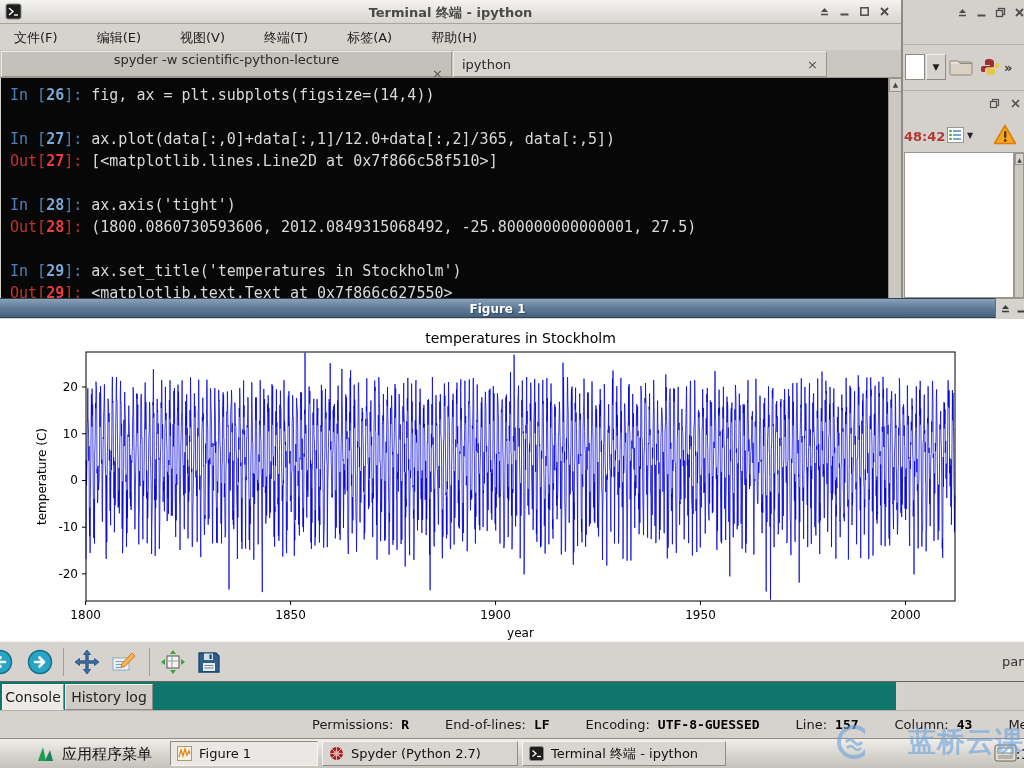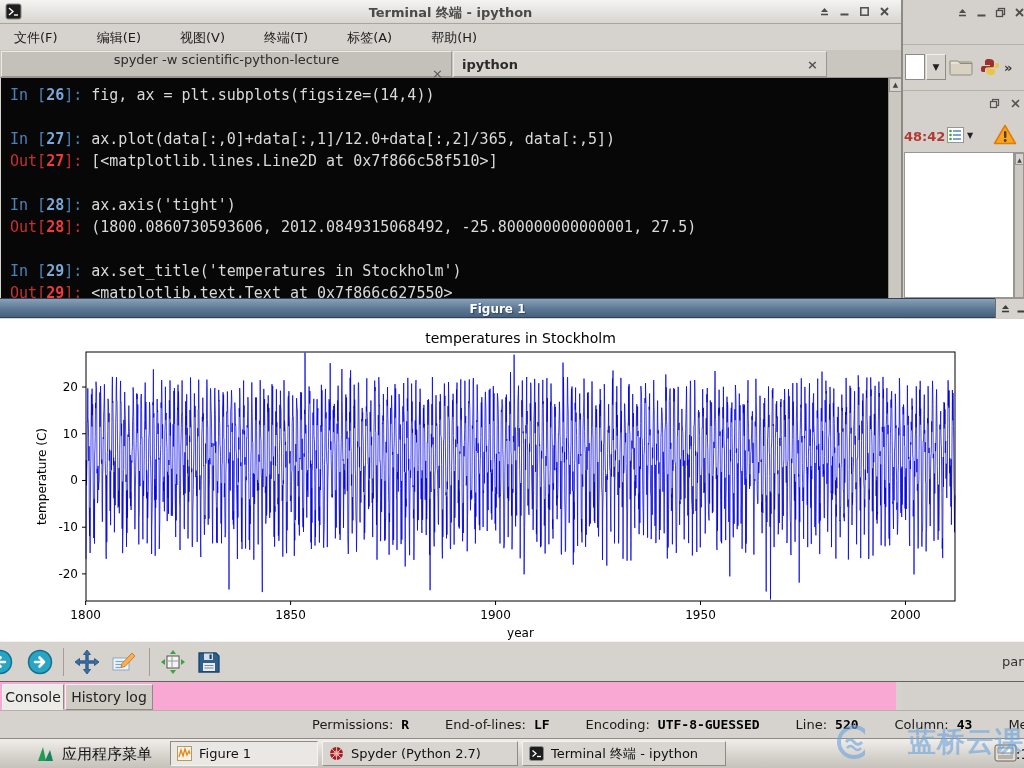--- a/index.html
+++ b/index.html
@@ -20,21 +20,21 @@
   .t-menubar { position:absolute; left:0; top:25px; width:100%; height:25px;
     display:flex; align-items:center; padding-left:14px; gap:39px;
     background:#d6d3ce; font-size:13px; color:#1c1c1c; }
   .t-tabbar { position:absolute; left:0; top:50px; width:100%; height:28px;
     background:#c9c6c0; border-bottom:1px solid #9a968f; }
   .ttab { position:absolute; top:1px; height:26px; border:1px solid #9a968f;
     border-top-color:#eceae7; border-left-color:#eceae7; font-size:13px; color:#2b2b2b;
     display:flex; align-items:center; padding:0 8px; }
   .ttab .tab-close { margin-left:auto; color:#555; font-size:13px; line-height:1; }
   #tab-spyder { left:1px; width:451px; background:#c4c1bb;flex-direction:column; }
-  #tab-ipython { left:453px; width:374px; background:#d8d5d0;font-weight:bold; }
+  #tab-ipython { left:453px; width:374px; background:#d8d5d0; }
   .console { position:absolute; left:1px; top:78px; width:887px; height:284px;
     background:#070707; padding:6px 0 0 9px;
     font-family:"DejaVu Sans Mono", monospace; font-size:15px; line-height:22px;
     white-space:pre; overflow:hidden; }
   .tline { height:22px; }
   .pin  { color:#4d82b8; }
   .pout { color:#c73030; }
   .pnum { font-weight:bold; }
   .pin.pnum { color:#79a8d9; }
   .pout.pnum { color:#ef3b3b; }
@@ -81,21 +81,21 @@
   .f-canvas { position:absolute; left:0; top:21px; width:1024px; height:322px; background:#fff; }
   .f-canvas svg text { font-family:"DejaVu Sans", sans-serif; fill:#000; }
   .f-toolbar { position:absolute; left:0; top:343px; width:1024px; height:41px;
     background:#d6d3ce; border-top:1px solid #f3f2f0; border-bottom:1px solid #66625c; }
   .tool-btn { position:absolute; top:7px; width:26px; height:26px;
     display:flex; align-items:center; justify-content:center; }
   .tool-sep { position:absolute; top:6px; width:1px; height:28px; background:#a29e97; }
   .tool-mode { position:absolute; left:1002px; top:12px; font-size:13px; color:#333; white-space:nowrap; }
 
   
-  #bottom-panel { position:absolute; left:0; top:682px; width:896px; height:56px; background:#f9a8d4; }
+  #bottom-panel { position:absolute; left:0; top:682px; width:896px; height:56px; background:#0f766e; }
   .b-tab { position:absolute; top:2px; height:26px; font-size:14px; color:#222;
     display:flex; align-items:center; justify-content:center;
     border:1px solid #8f8b84; border-top-color:#f4f3f1; border-left-color:#f4f3f1; }
   #tab-console { left:2px; width:62px; background:#edebe7; border-bottom-color:#edebe7; }
   #tab-history { left:65px; width:88px; background:#cfccc6; }
   .statusbar { position:absolute; left:0; top:28px; width:1024px; height:28px;
     background:#d6d3ce; border-top:1px solid #b5b1aa;
     display:flex; align-items:center; padding-left:312px; gap:36px; }
   .status-item { display:flex; gap:8px; align-items:flex-end; white-space:nowrap; }
   .status-item .lbl { font-size:13px; color:#1a1a1a; }
@@ -377,21 +377,21 @@
       <span class="status-item">
           <span class="lbl">End-of-lines:</span>
           <span class="val">LF</span>
         </span>
       <span class="status-item">
           <span class="lbl">Encoding:</span>
           <span class="val">UTF-8-GUESSED</span>
         </span>
       <span class="status-item">
           <span class="lbl">Line:</span>
-          <span class="val">520</span>
+          <span class="val">157</span>
         </span>
       <span class="status-item">
           <span class="lbl">Column:</span>
           <span class="val">43</span>
         </span>
       <span class="status-item">
           <span class="lbl">Memory:</span>
         </span>
     </div>
   </div>

